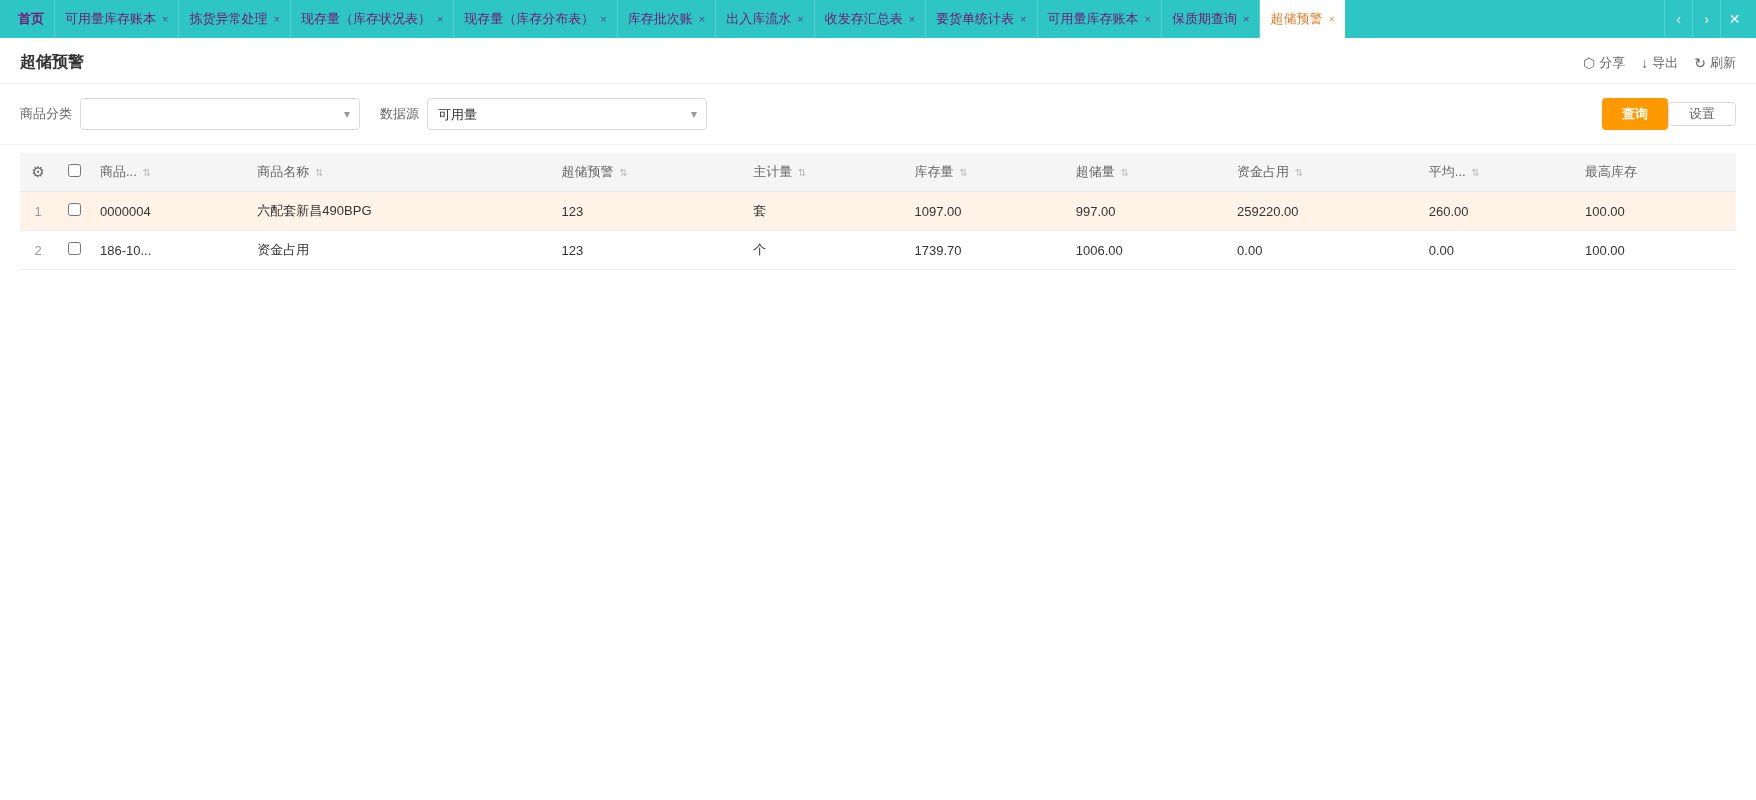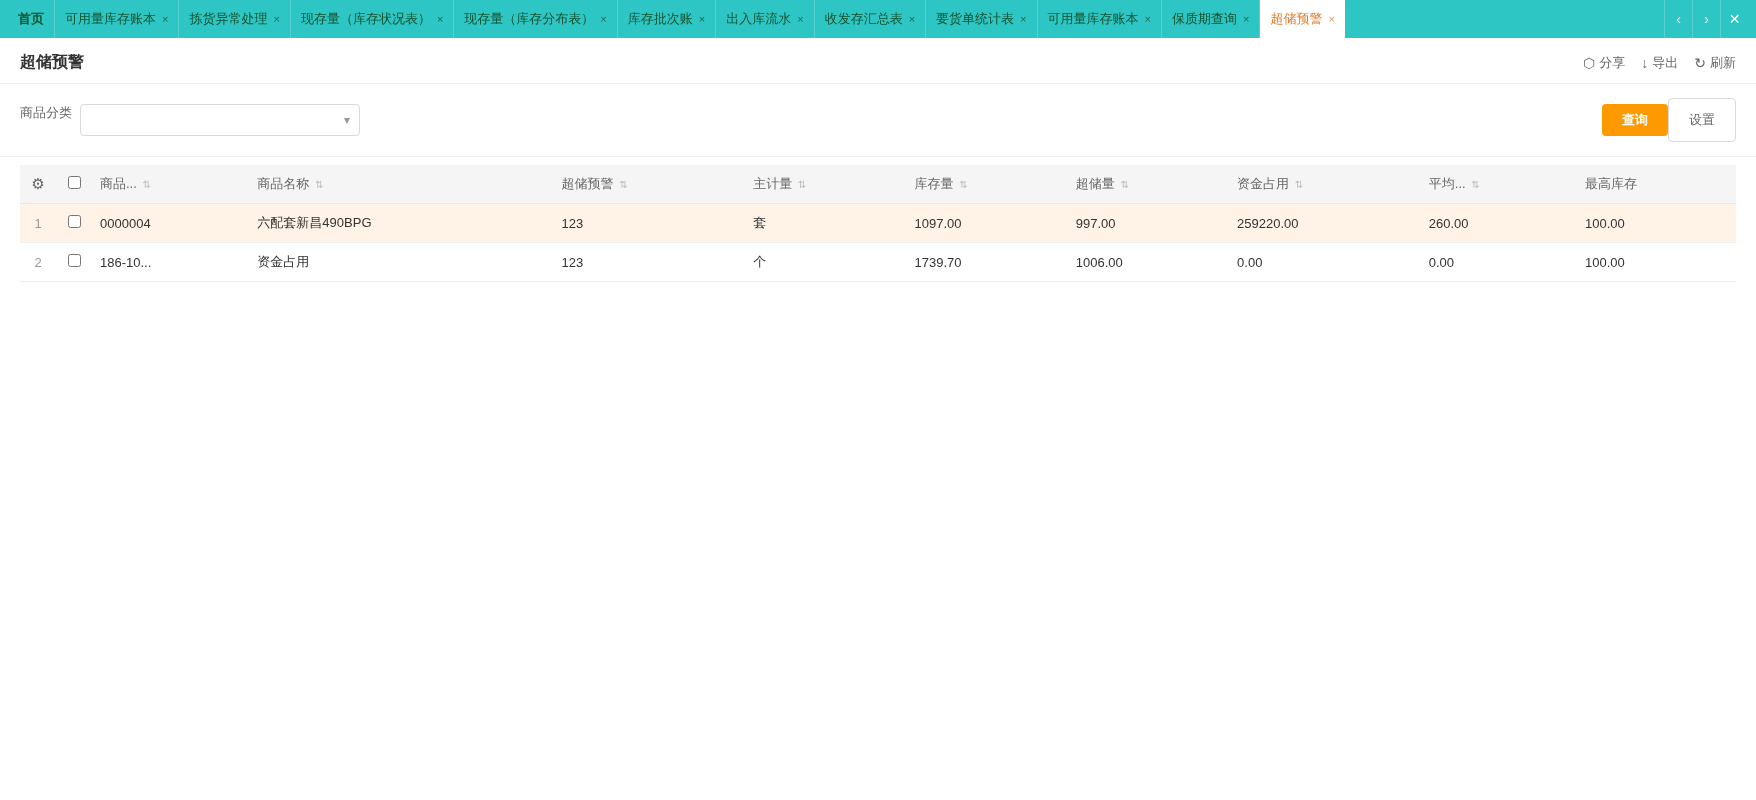--- a/index.html
+++ b/index.html
@@ -12,21 +12,21 @@
       align-items: center;
       height: 38px;
       padding: 0 8px;
       overflow: hidden;
     }
     .topbar-tab {
       display: flex;
       align-items: center;
       height: 38px;
       padding: 0 10px;
-      color: #14532d;
+      color: #701a75;
       font-size: 13px;
       cursor: pointer;
       white-space: nowrap;
       border-right: 1px solid rgba(255,255,255,0.2);
       flex-shrink: 0;
     }
     .topbar-tab.home { font-weight: bold; }
     .topbar-tab .close-x {
       margin-left: 6px;
       font-size: 11px;
@@ -94,20 +94,21 @@
     .filter-bar {
       display: flex;
       align-items: center;
       padding: 14px 20px;
       gap: 20px;
       border-bottom: 1px solid #f0f0f0;
       flex-wrap: wrap;
     }
     .filter-group {
       display: flex;
+      align-items: center;
       gap: 8px;
     }
     .filter-label {
       color: #666;
       font-size: 13px;
       white-space: nowrap;
     }
     .filter-select {
       width: 280px;
       height: 32px;
@@ -145,21 +146,21 @@
       cursor: pointer;
       font-size: 13px;
       font-weight: bold;
     }
     .btn-setting {
       background: #fff;
       color: #666;
       border: 1px solid #d9d9d9;
       border-radius: 4px;
       padding: 0 20px;
-      height: 44px;
+      height: 24px;
       cursor: pointer;
       font-size: 13px;
     }
     .filter-actions {
       margin-left: auto;
       display: flex;
       gap: 0;
       align-items: center;
     }
 
@@ -305,20 +306,29 @@
   <div class="filter-bar">
     <div class="filter-group">
       <span class="filter-label">商品分类</span>
       <div class="filter-select-wrapper">
         <select class="filter-select">
           <option value=""></option>
         </select>
       </div>
     </div>
 
+    <div class="filter-group">
+      <span class="filter-label">数据源</span>
+      <div class="filter-select-wrapper">
+        <select class="filter-select">
+          <option value="available" selected="">可用量</option>
+          <option value="stock">库存量</option>
+        </select>
+      </div>
+    </div>
 
     <div class="filter-actions">
       <button class="btn-query">查询</button>
       <button class="btn-setting">设置</button>
     </div>
   </div>
 
   <div class="table-container">
     <table>
       <thead>

